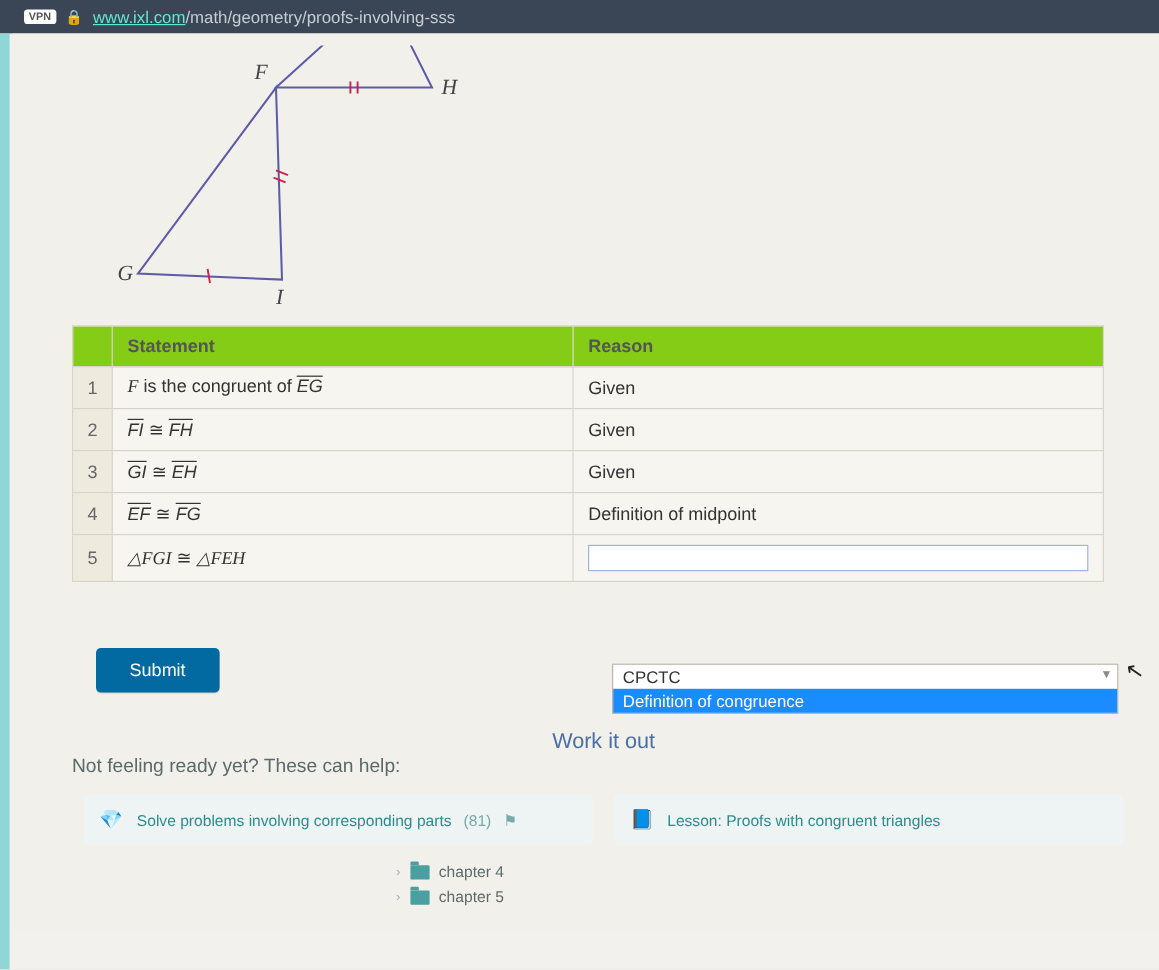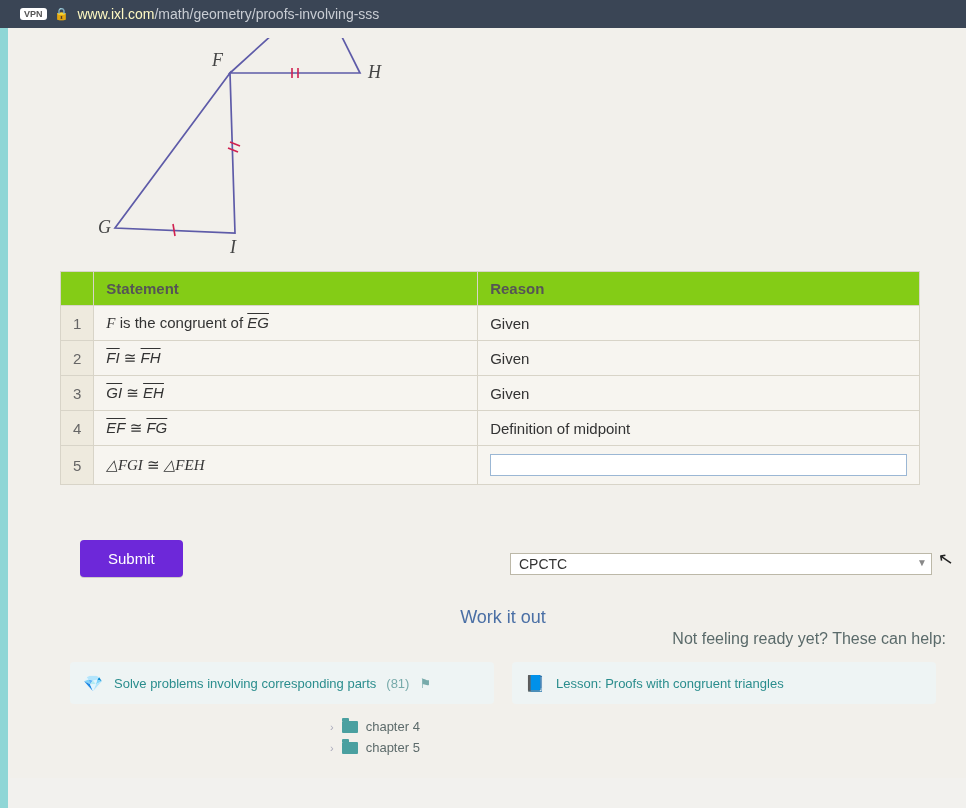--- a/index.html
+++ b/index.html
@@ -23,21 +23,21 @@
   .vpn-badge {
     background: #fff;
     color: #555;
     font-size: 9px;
     font-weight: bold;
     padding: 1px 4px;
     border-radius: 3px;
   }
   .lock-icon { color: #aab; font-size: 12px; }
   .url { color: #c9cdd4; font-size: 14px; }
-  .url .domain { color: #fef9c3; }
+  .url .domain { color: #5eead4; text-decoration: underline; }
   .page-wrap {
     background: #f2f1ee;
     padding: 0 0 0 10px;
     height: 780px;
     position: relative;
   }
   .left-accent {
     position: absolute;
     left: 0; top: 0; bottom: 0;
     width: 8px;
@@ -112,38 +112,38 @@
   .cursor {
     position: absolute;
     top: 520px; left: 938px;
     font-size: 18px;
     color: #222;
     transform: rotate(-10deg);
   }
   .submit-btn {
     display: inline-block;
     margin: 55px 0 0 20px;
-    background: #6d28d9;
+    background: #0369a1;
     color: #fff;
     border: none;
     border-radius: 4px;
     padding: 10px 28px;
     font-size: 15px;
     cursor: pointer;
     box-shadow: 0 1px 0 rgba(0,0,0,.15);
   }
   .workitout {
     text-align: center;
     margin-top: 30px;
     color: #4a6fa5;
     font-size: 18px;
     font-weight: 500;
   }
   .notready {
-    text-align: right;
+    text-align: left;
     color: #5a6a6a;
     font-size: 16px;
     margin-top: 2px;
   }
   .help-row {
     display: flex;
     gap: 18px;
     margin-top: 14px;
     padding: 0 10px;
   }
@@ -309,16 +309,17 @@
         <span class="folder-icon"></span>
         <span>chapter 5</span>
       </div>
     </div>
 
   </div>
 
   <div class="dropdown-panel">
     <span class="arrow">▼</span>
     <div class="opt">CPCTC</div>
+    <div class="opt sel">Definition of congruence</div>
   </div>
 
   <span class="cursor">↖</span>
 </div>
 
 </body></html>

